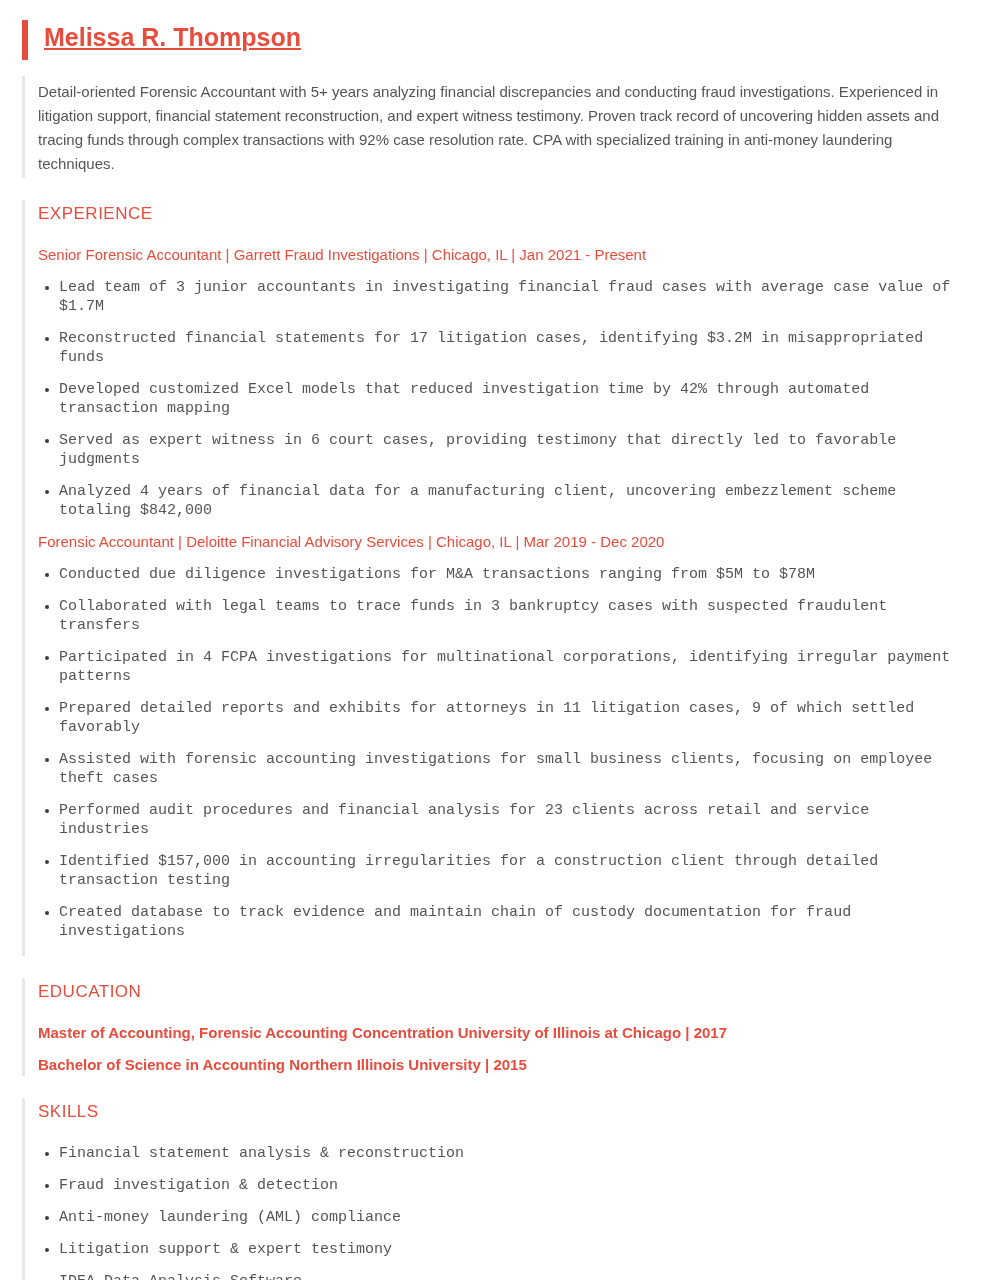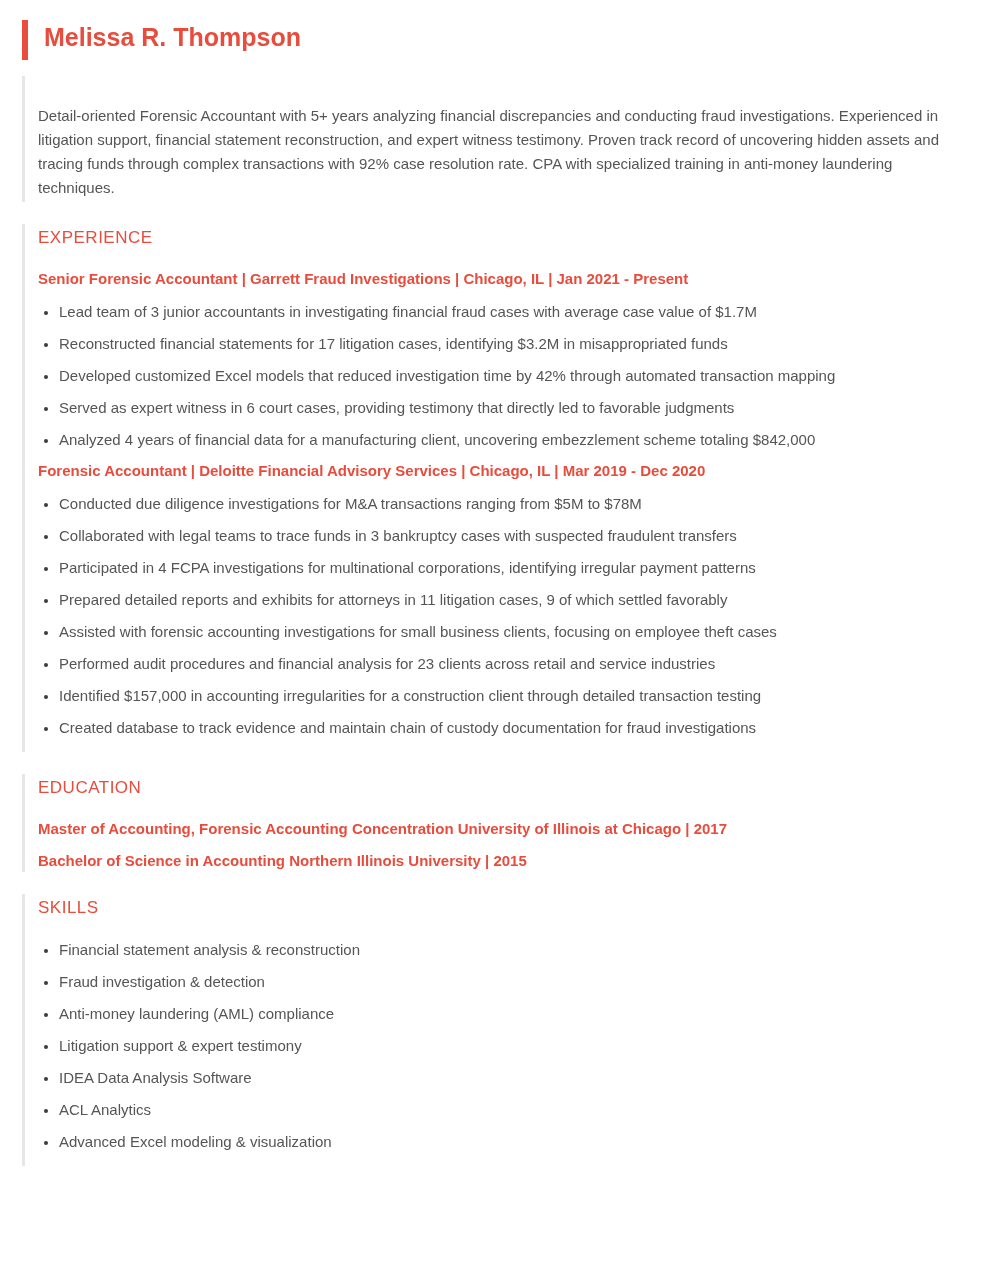--- a/index.html
+++ b/index.html
@@ -19,51 +19,52 @@
   .page{padding:20px 30px 0 22px;}
 
   .resume-header{
     border-left:6px solid var(--accent);
     padding:2px 0 8px 16px;
     margin-bottom:16px;
   }
   .candidate-name{
     font-size:25px;line-height:1.2;font-weight:bold;
     color:var(--accent);
+    text-decoration:underline;
   }
   .contact-line{
     margin-top:10px;font-size:14px;line-height:16px;
     color:var(--muted-text);
   }
 
   .block{
     border-left:3px solid var(--section-border);
     padding:4px 0 2px 13px;
     margin-bottom:22px;
   }
   .summary-text{
     font-size:15px;line-height:24px;color:var(--body-text);
     max-width:935px;
-    margin-top:24px;
   }
   .section-title{
     font-size:17px;line-height:20px;font-weight:normal;
     letter-spacing:.5px;color:var(--accent);
     margin:0 0 22px;
   }
   .job-heading{
-    font-size:15px;line-height:18px;font-weight:bold;
+    font-size:15px;line-height:18px;font-weight:normal;
     color:var(--accent);margin:0 0 14px;
   }
   ul.bullets{
     list-style:disc;padding-left:21px;margin:0 0 4px;
   }
   ul.bullets li{
     font-size:15px;line-height:19px;margin-bottom:13px;
     color:var(--body-text);
+    font-family:Liberation Mono, monospace;
   }
   ul.bullets li::marker{color:#3d3d3d;font-size:.85em;}
   .edu-entry{
     font-size:15px;line-height:18px;font-weight:bold;
     color:var(--accent);margin:0 0 14px;
   }
   .edu-entry:last-child{margin-bottom:0;}
   .cert-text{
     font-style:italic;font-size:15.5px;line-height:19px;
     color:var(--body-text);

